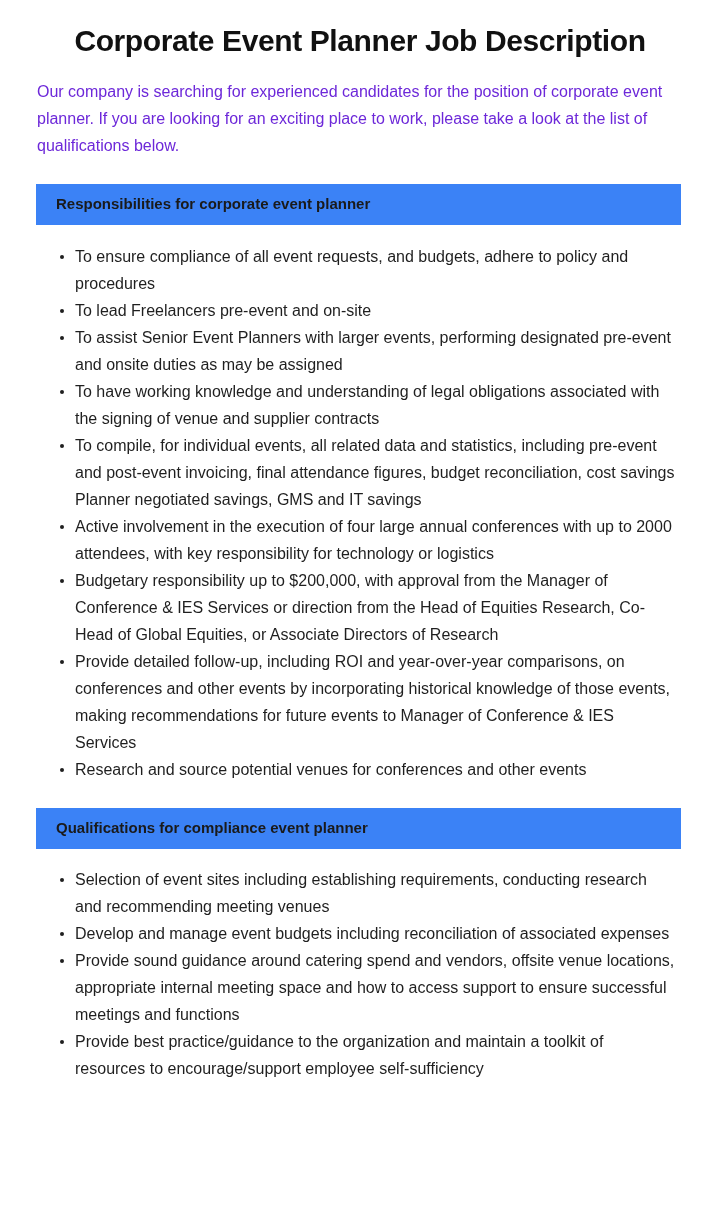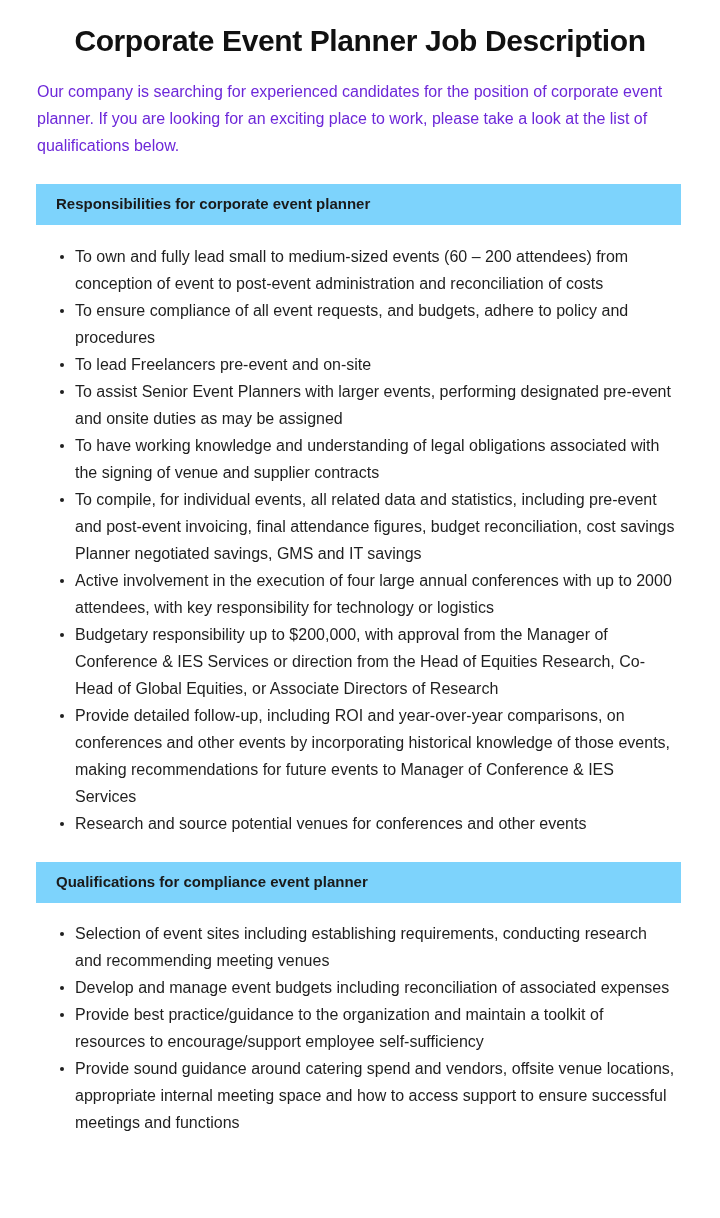--- a/index.html
+++ b/index.html
@@ -41,21 +41,21 @@
     padding: 18px 26px 0 21px;
     box-sizing: border-box;
     max-width: 720px;
   }
 
   .section {
     margin: 0;
   }
 
   .section-header {
-    background: #7dd3fc;
+    background: #3b82f6;
     margin: 25px 23px 0 20px;
     padding: 11px 20px 12px 20px;
     box-sizing: border-box;
     font-size: 15px;
     font-weight: bold;
     line-height: 18px;
     color: #1a1a1a;
   }
 
   ul.bullets {
@@ -99,36 +99,35 @@
 
 <div class="page">
 
   <h1 class="doc-title">Corporate Event Planner Job Description</h1>
 
   <p class="intro">Our company is searching for experienced candidates for the position of corporate event planner. If you are looking for an exciting place to work, please take a look at the list of qualifications below.</p>
 
   <div class="section section-responsibilities">
     <div class="section-header">Responsibilities for corporate event planner</div>
     <ul class="bullets">
-      <li>To own and fully lead small to medium-sized events (60 – 200 attendees) from conception of event to post-event administration and reconciliation of costs</li>
       <li>To ensure compliance of all event requests, and budgets, adhere to policy and procedures</li>
       <li>To lead Freelancers pre-event and on-site</li>
       <li>To assist Senior Event Planners with larger events, performing designated pre-event and onsite duties as may be assigned</li>
       <li>To have working knowledge and understanding of legal obligations associated with the signing of venue and supplier contracts</li>
       <li>To compile, for individual events, all related data and statistics, including pre-event and post-event invoicing, final attendance figures, budget reconciliation, cost savings Planner negotiated savings, GMS and IT savings</li>
       <li>Active involvement in the execution of four large annual conferences with up to 2000 attendees, with key responsibility for technology or logistics</li>
       <li>Budgetary responsibility up to $200,000, with approval from the Manager of Conference &amp; IES Services or direction from the Head of Equities Research, Co-Head of Global Equities, or Associate Directors of Research</li>
       <li>Provide detailed follow-up, including ROI and year-over-year comparisons, on conferences and other events by incorporating historical knowledge of those events, making recommendations for future events to Manager of Conference &amp; IES Services</li>
       <li>Research and source potential venues for conferences and other events</li>
     </ul>
   </div>
 
   <div class="section section-qualifications">
     <div class="section-header">Qualifications for compliance event planner</div>
     <ul class="bullets">
       <li>Selection of event sites including establishing requirements, conducting research and recommending meeting venues</li>
       <li>Develop and manage event budgets including reconciliation of associated expenses</li>
+      <li>Provide sound guidance around catering spend and vendors, offsite venue locations, appropriate internal meeting space and how to access support to ensure successful meetings and functions</li>
       <li>Provide best practice/guidance to the organization and maintain a toolkit of resources to encourage/support employee self-sufficiency</li>
-      <li>Provide sound guidance around catering spend and vendors, offsite venue locations, appropriate internal meeting space and how to access support to ensure successful meetings and functions</li>
     </ul>
   </div>
 
 </div>
 
 </body></html>

